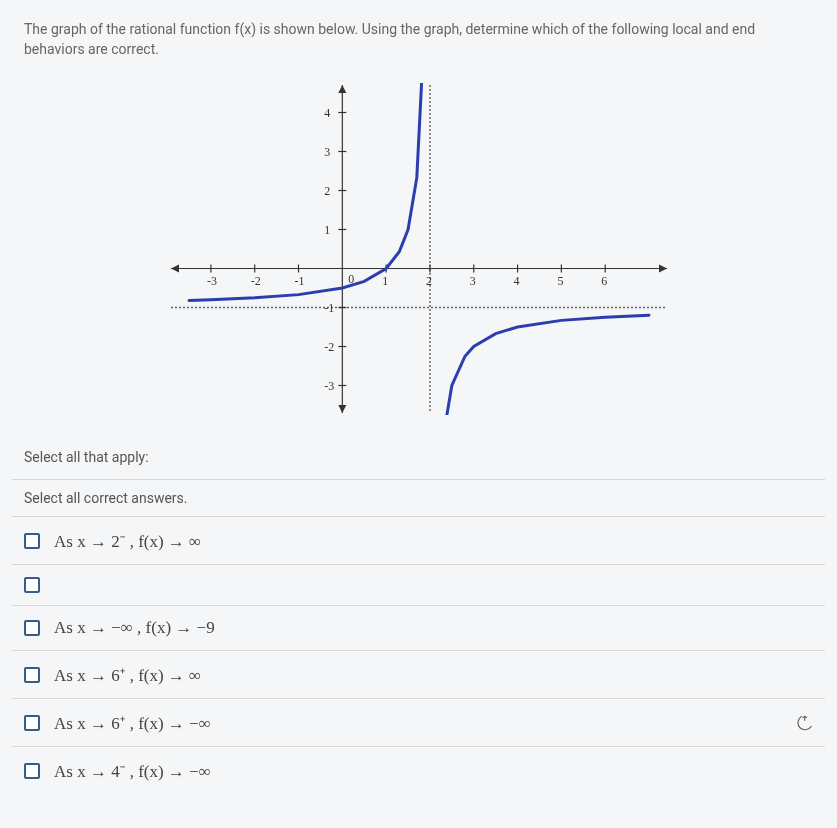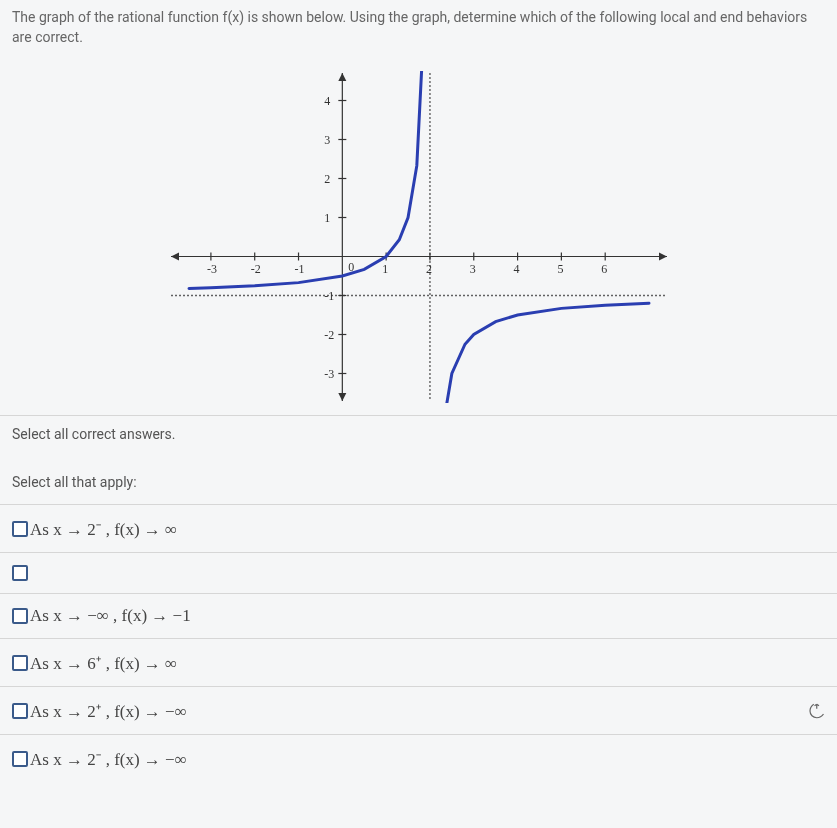--- a/index.html
+++ b/index.html
@@ -3,21 +3,21 @@
   <meta charset="utf-8">
   <style>
     * { margin: 0; padding: 0; box-sizing: border-box; }
     body {
       font-family: -apple-system, BlinkMacSystemFont, "Segoe UI", Roboto, Arial, sans-serif;
       background: #f5f6f7;
       color: #555;
       width: 837px;
       font-size: 14px;
     }
-    .container { padding: 0; }
+    .container { padding: 12px; }
     .question-text {
       padding: 8px 12px;
       color: #666;
       font-size: 14px;
       line-height: 1.4;
     }
     .graph-area {
       display: flex;
       justify-content: center;
       padding: 12px 0 8px;
@@ -28,21 +28,21 @@
       color: #555;
       border-top: 1px solid #d6d6d6;
       background: #f5f6f7;
     }
     .options { }
     .option-row {
       border-top: 1px solid #d6d6d6;
       padding: 12px 12px;
       display: flex;
       align-items: center;
-      gap: 2px;
+      gap: 14px;
       background: #f5f6f7;
     }
     .checkbox {
       width: 16px;
       height: 16px;
       border: 2px solid #3a5a8a;
       border-radius: 2px;
       background: #fff;
       flex-shrink: 0;
     }
@@ -118,44 +118,44 @@
         <line x1="179.33333333333331" y1="33.5" x2="187.33333333333331" y2="33.5" class="axis-line"></line>
         <text x="165.33333333333331" y="37.5" class="tick-label">4</text>
         <clipPath id="plotclip">
           <rect x="10" y="4" width="500" height="332"></rect>
         </clipPath>
         <path d="M30 221.48000000000002 L51.904761904761905 220.7 L95.71428571428571 218.75 L139.52380952380952 215.63 L183.33333333333331 209 L205.23809523809524 202.37 L227.14285714285714 189.5 L240.28571428571428 172.73000000000002 L249.04761904761904 150.5 L257.80952380952385 98.63 L264.38095238095235 -31.629999999999995 L268.7619047619048 -551.5 " class="curve" clip-path="url(#plotclip)"></path>
         <path d="M273.1428571428571 1008.5 L277.5238095238096 488.63 L284.0952380952381 358.37 L292.85714285714283 306.5 L306 277.25 L314.76190476190476 267.5 L336.66666666666663 254.63 L358.57142857142856 248 L402.3809523809524 241.37 L446.1904761904762 238.25 L490 236.3 " class="curve" clip-path="url(#plotclip)"></path>
       </svg>
   </div>
 
+  <div class="section-label" style="border-top:none;padding-top:22px;padding-bottom:14px;">Select all that apply:</div>
   <div class="section-label">Select all correct answers.</div>
-  <div class="section-label" style="border-top:none;padding-top:22px;padding-bottom:14px;">Select all that apply:</div>
 
   <div class="options" id="options-list">
       <div class="option-row">
         <div class="checkbox"></div>
         <div class="option-label">As x → 2⁻ , f(x) → ∞</div>
       </div>
       <div class="option-row">
         <div class="checkbox"></div>
       </div>
       <div class="option-row">
         <div class="checkbox"></div>
-        <div class="option-label">As x → −∞ , f(x) → −1</div>
+        <div class="option-label">As x → −∞ , f(x) → −9</div>
       </div>
       <div class="option-row">
         <div class="checkbox"></div>
         <div class="option-label">As x → 6⁺ , f(x) → ∞</div>
       </div>
       <div class="option-row">
         <div class="checkbox"></div>
-        <div class="option-label">As x → 2⁺ , f(x) → −∞</div>
+        <div class="option-label">As x → 6⁺ , f(x) → −∞</div>
         <svg width="18" height="18" viewBox="0 0 24 24" class="cursor-icon">
           <path fill="none" stroke="#666" stroke-width="1.6" d="M9 3c-3 2-5 5-5 9 0 5 4 9 9 9 4 0 7-2 9-5M13 3v6M13 3l-3 2M13 3l3 2"></path>
         </svg>
       </div>
       <div class="option-row">
         <div class="checkbox"></div>
-        <div class="option-label">As x → 2⁻ , f(x) → −∞</div>
+        <div class="option-label">As x → 4⁻ , f(x) → −∞</div>
       </div>
     </div>
 </div>
 
 </body></html>

